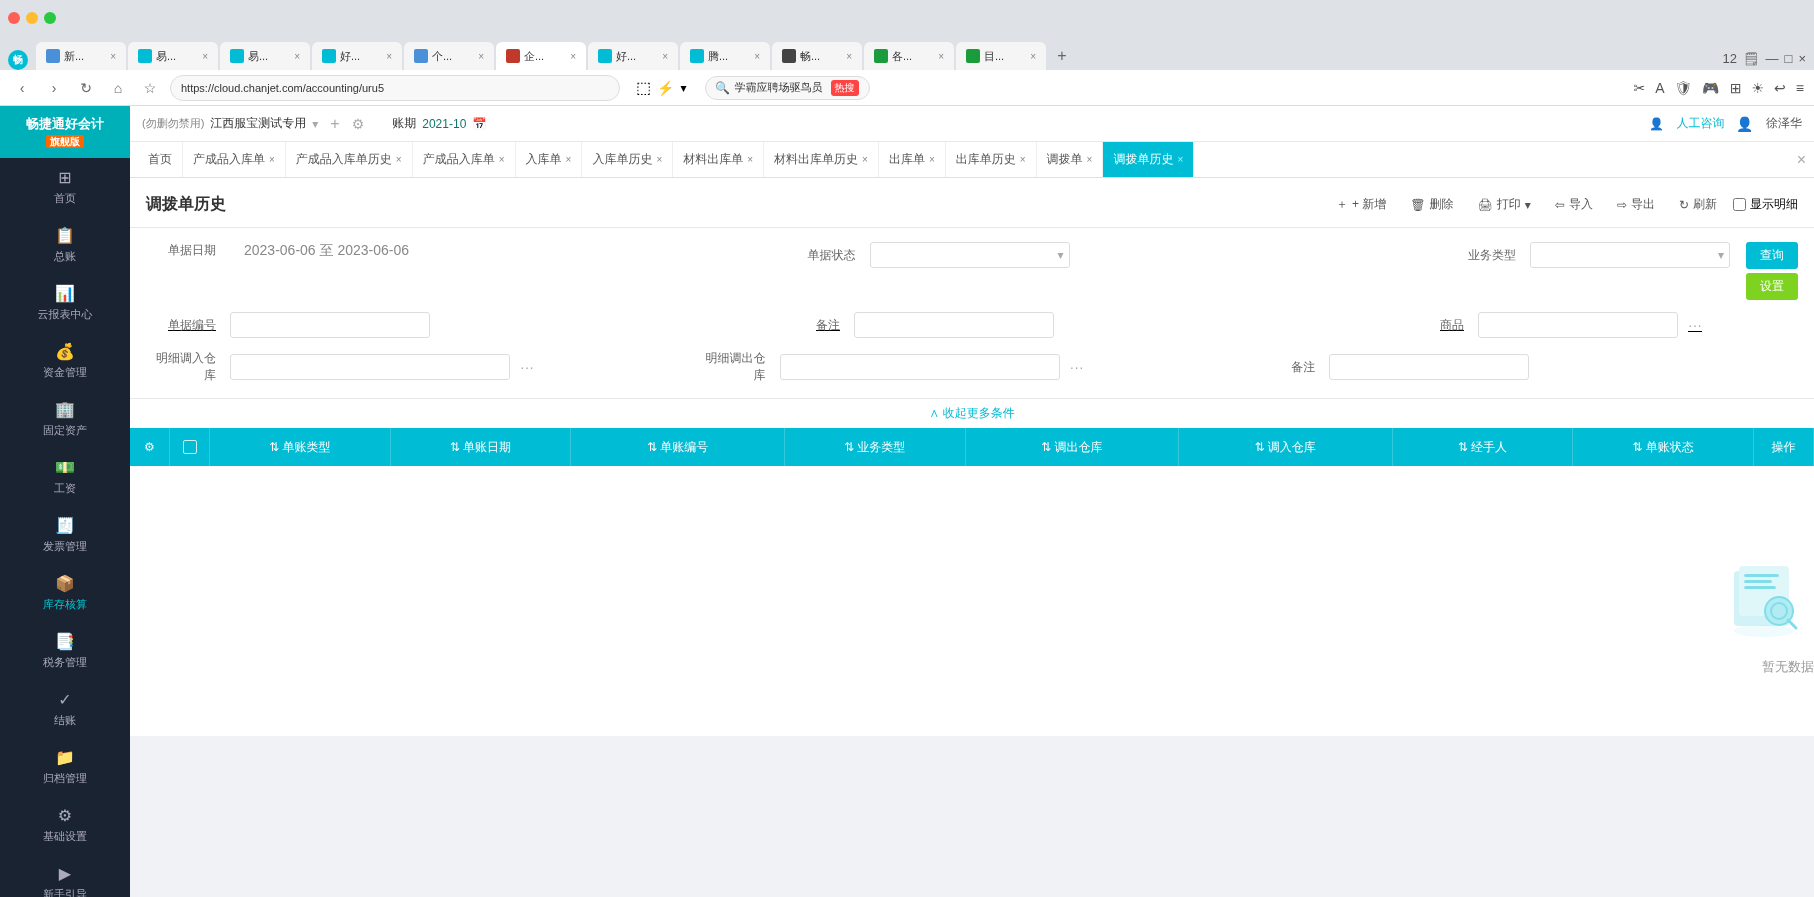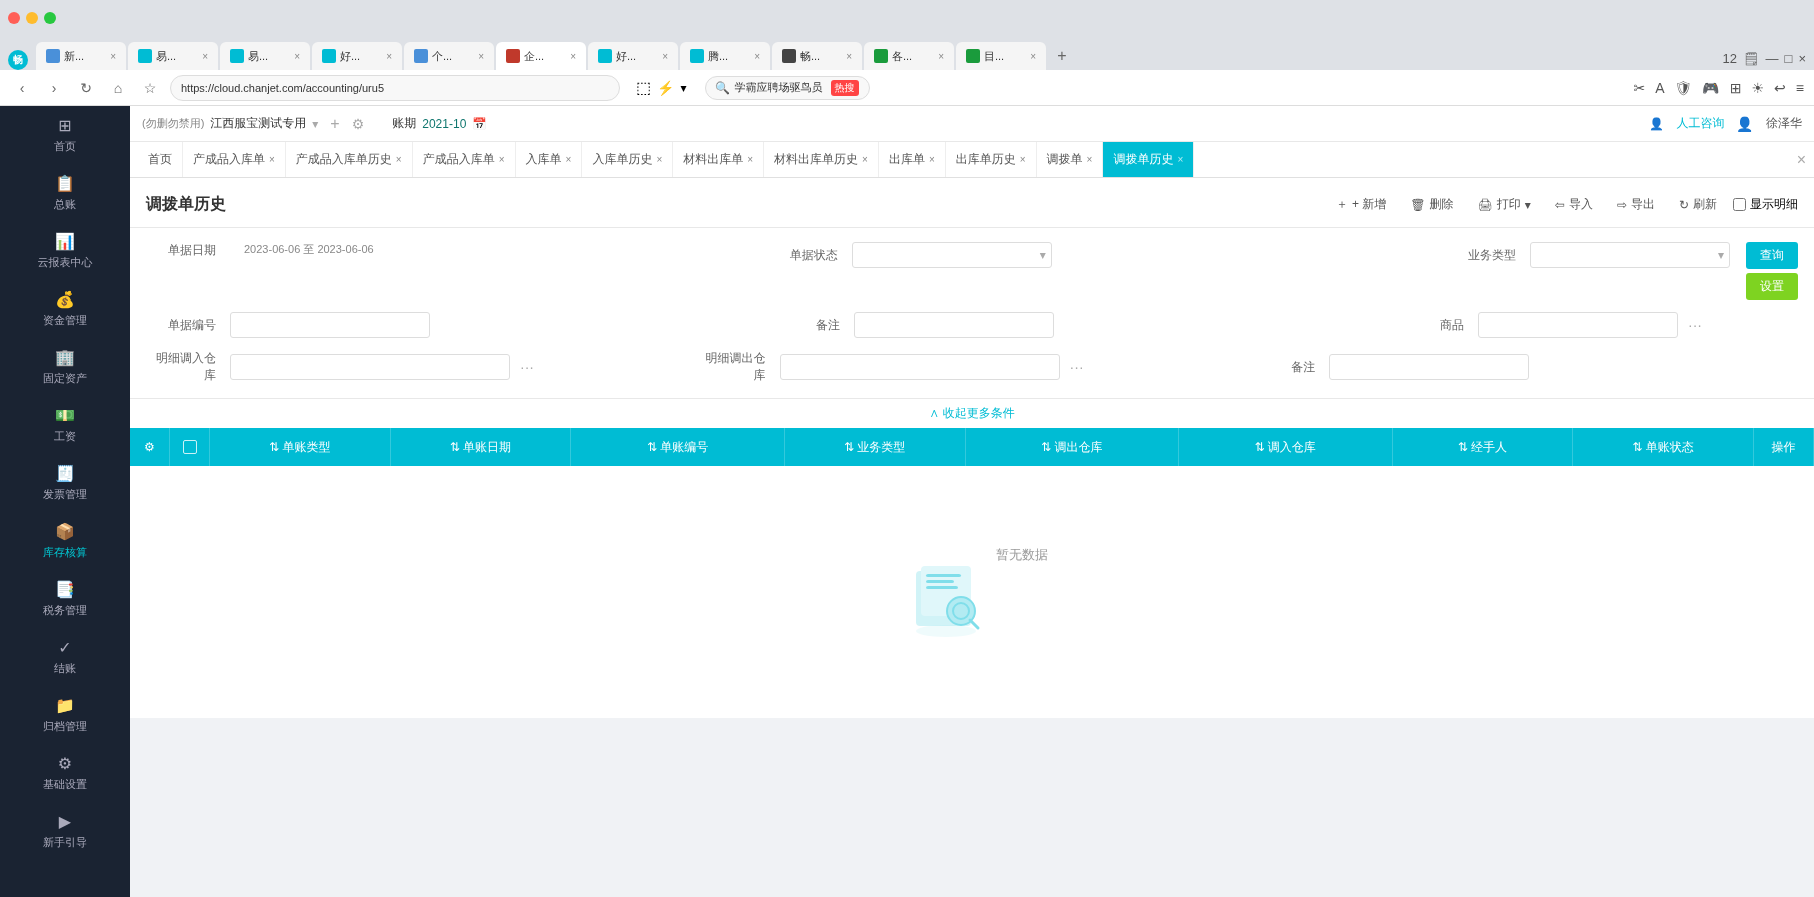--- a/index.html
+++ b/index.html
@@ -71,21 +71,21 @@
     .th-date { flex: 1; }
     .th-number { flex: 1.2; }
     .th-biz { flex: 1; }
     .th-out { flex: 1.2; }
     .th-in { flex: 1.2; }
     .th-handler { flex: 1; }
     .th-status { flex: 1; }
     .th-action { width: 60px; flex-shrink: 0; }
 
     
-    .empty-state { display: flex; flex-direction: row; align-items: flex-start; justify-content: center; padding: 80px 0 60px; }
+    .empty-state { display: flex; flex-direction: column; align-items: flex-end; justify-content: center; padding: 80px 0 60px; }
     .empty-icon { width: 100px; height: 100px; margin-bottom: 12px; }
     .empty-text { color: #999; font-size: 13px; }
 
     
     .th-checkbox { width: 14px; height: 14px; border: 1px solid rgba(255,255,255,0.8); background: transparent; border-radius: 2px; }
   </style>
 </head>
 <body>
 
 <div class="browser-chrome">
@@ -191,20 +191,26 @@
     <span style="cursor:pointer;">⊞</span>
     <span style="cursor:pointer;">☀</span>
     <span style="cursor:pointer;">↩</span>
     <span style="cursor:pointer;">≡</span>
   </div>
 </div>
 
 <div class="app-container">
 
   <div class="sidebar">
+    <div class="sidebar-logo">
+      <div>畅捷通好会计</div>
+      <div style="font-size:10px;margin-top:2px;">
+        <span style="background:#ff6600;padding:1px 4px;border-radius:2px;">旗舰版</span>
+      </div>
+    </div>
     <div class="sidebar-item">
       <span class="icon">⊞</span>
       <span>首页</span>
     </div>
     <div class="sidebar-item">
       <span class="icon">📋</span>
       <span>总账</span>
     </div>
     <div class="sidebar-item">
       <span class="icon">📊</span>
@@ -364,21 +370,21 @@
         </div>
       </div>
 
       <div class="filter-area">
 
         <div style="display:flex;align-items:flex-start;gap:16px;margin-bottom:12px;">
           <div style="display:flex;align-items:center;gap:6px;flex-shrink:0;">
             <span class="filter-label">单据日期</span>
           </div>
           <div style="display:flex;flex-direction:column;align-items:flex-start;">
-            <span style="font-size:11px;color:#888;margin-left:4px;">2023-06-06 至 2023-06-06</span>
+            <span style="font-size:14px;color:#888;margin-left:4px;">2023-06-06 至 2023-06-06</span>
           </div>
           <div style="flex:1;"></div>
           <div style="display:flex;align-items:center;gap:6px;">
             <span class="filter-label">单据状态</span>
             <div class="filter-select-wrapper">
               <select class="filter-select">
                 <option value=""></option>
               </select>
             </div>
           </div>
@@ -390,21 +396,21 @@
                 <option value=""></option>
               </select>
             </div>
           </div>
           <div style="display:flex;flex-direction:column;gap:4px;margin-left:0;">
             <button class="btn-query">查询</button>
             <button class="btn-settings">设置</button>
           </div>
         </div>
 
-        <div style="display:flex;align-items:center;gap:16px;margin-bottom:12px;">
+        <div style="display:flex;align-items:center;gap:16px;margin-bottom:12px;text-decoration:underline;">
           <div style="display:flex;align-items:center;gap:6px;">
             <span class="filter-label">单据编号</span>
             <input class="filter-input" type="text" style="">
           </div>
           <div style="flex:1;"></div>
           <div style="display:flex;align-items:center;gap:6px;">
             <span class="filter-label">备注</span>
             <input class="filter-input" type="text" style="">
           </div>
           <div style="flex:1;"></div>

